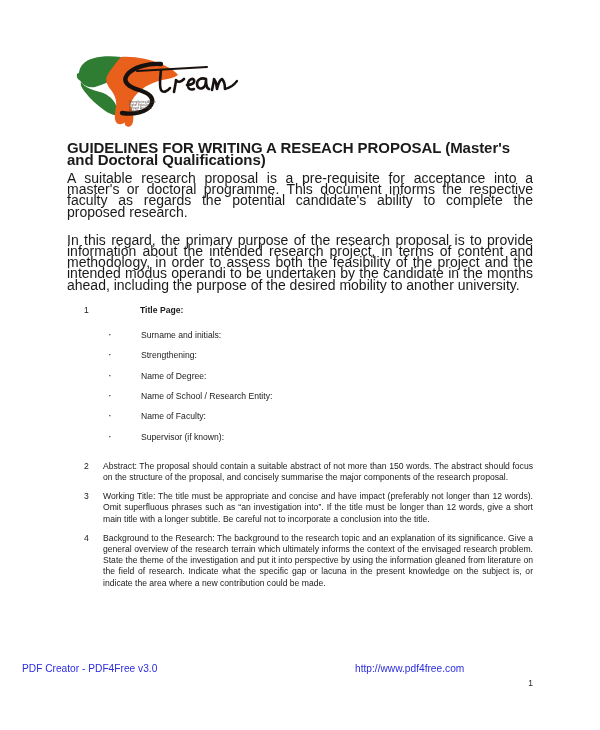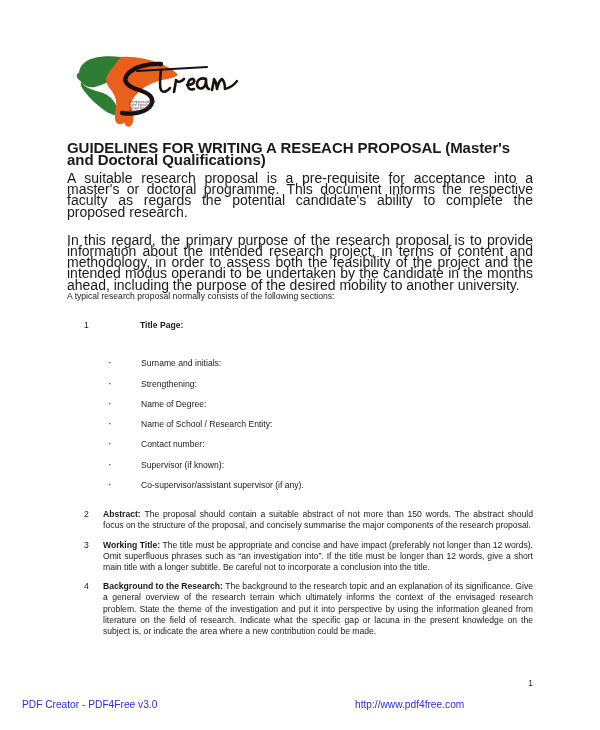--- a/index.html
+++ b/index.html
@@ -58,21 +58,21 @@
     line-height: 12px;
     margin: 0 0 7px 0;
   }
 
   p.para {
     font-size: 14px;
     line-height: 11.2px;
     text-align: justify;
     margin: 0 0 17px 0;
   }
-  p.para.tight { margin-bottom: 0; }
+  p.para.tight { margin-bottom: 14px; }
   p.lead {
     font-size: 8.6px;
     line-height: 11.2px;
     margin: 0 0 18px 0;
   }
 
   
   .section {
     position: relative;
     padding-left: 36px;
@@ -85,29 +85,29 @@
     font-size: 8.6px;
     line-height: 11.2px;
   }
   .section .body {
     font-size: 8.6px;
     line-height: 11.2px;
     text-align: justify;
   }
   .section .body b,
   .section .heading {
-    font-weight: bold;
+    font-weight: normal;
   }
   .section.titlepage { margin-bottom: 0; }
   .section.titlepage .body { font-weight: bold; margin-left: 37px; }
 
   
   .bullets {
     list-style: none;
-    margin: 27px 0 18px 0;
+    margin: 14px 0 18px 0;
     padding: 0;
   }
   .bullets li {
     position: relative;
     padding-left: 74px;
     font-size: 8.6px;
     line-height: 11.2px;
     margin-bottom: 9.1px;
   }
   .bullets li::before {
@@ -127,21 +127,21 @@
     top: 678px;
     font-size: 8.4px;
     color: #1a1a1a;
   }
 
   
   .footer {
     position: absolute;
     left: 0;
     right: 0;
-    top: 699px;
+    top: 663px;
     height: 16px;
   }
   .footer-left {
     position: absolute;
     left: 22px;
     top: 0;
     font-size: 10.2px;
     color: #2c2ce0;
   }
   .footer-right {
@@ -211,35 +211,33 @@
   </div>
 
   <div class="doc">
 
     <h1 class="doc-title">GUIDELINES FOR WRITING A RESEACH PROPOSAL (Master's and Doctoral Qualifications)</h1>
 
     <p class="para">A suitable research proposal is a pre-requisite for acceptance into a master's or doctoral programme. This document informs the respective faculty as regards the potential candidate's ability to complete the proposed research.</p>
 
     <p class="para tight">In this regard, the primary purpose of the research proposal is to provide information about the intended research project, in terms of content and methodology, in order to assess both the feasibility of the project and the intended modus operandi to be undertaken by the candidate in the months ahead, including the purpose of the desired mobility to another university.</p>
 
-    <p class="lead">A typical research proposal normally consists of the following sections:</p>
 
     <div class="section titlepage">
       <span class="num">1</span>
       <div class="body">Title Page:</div>
     </div>
 
     <ul class="bullets">
       <li>Surname and initials:</li>
       <li>Strengthening:</li>
       <li>Name of Degree:</li>
       <li>Name of School / Research Entity:</li>
-      <li>Contact number:</li>
+      <li>Name of Faculty:</li>
       <li>Supervisor (if known):</li>
-      <li>Co-supervisor/assistant supervisor (if any).</li>
     </ul>
 
     <div class="section">
       <span class="num">2</span>
       <div class="body">
         <b>Abstract:</b><span> The proposal should contain a suitable abstract of not more than 150 words. The abstract should focus on the structure of the proposal, and concisely summarise the major components of the research proposal.</span>
       </div>
     </div>
 
     <div class="section">

